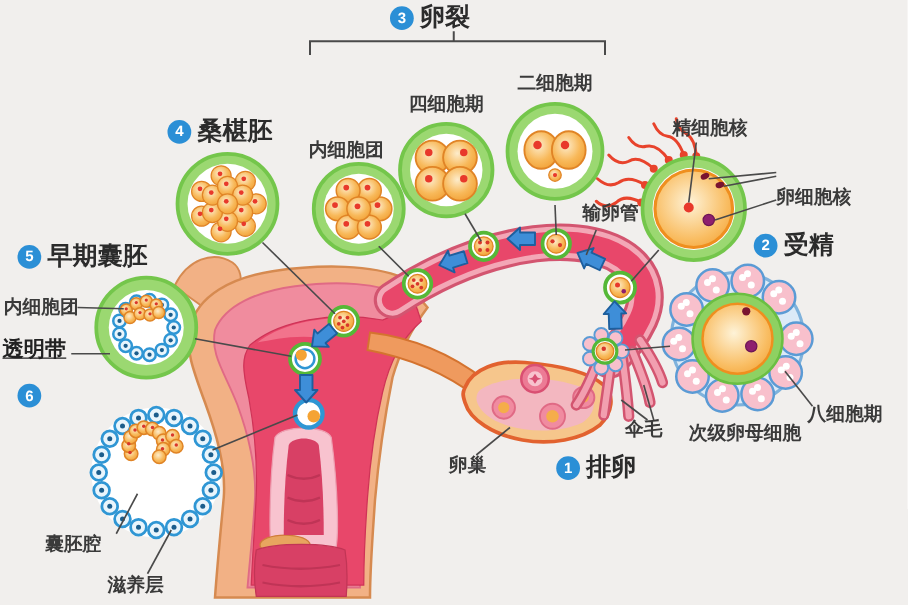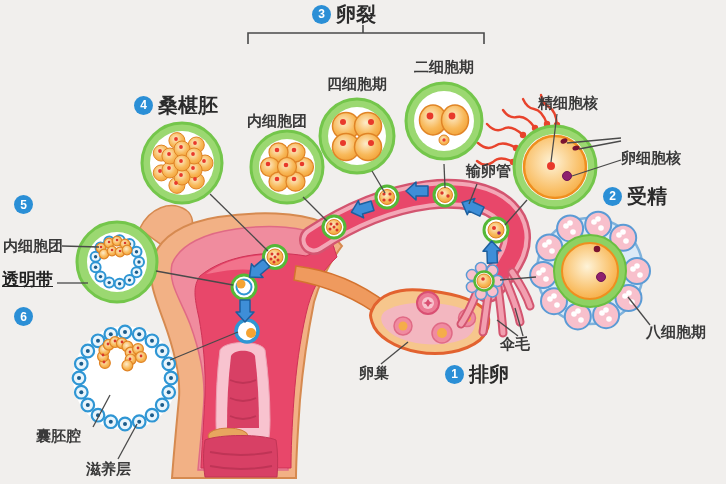--- a/index.html
+++ b/index.html
@@ -507,32 +507,34 @@
 <div class="title" style="left:603px;top:186px">
   <span class="badge">2</span>
   <span>受精</span>
 </div>
 <div class="title" style="left:445px;top:364px">
   <span class="badge">1</span>
   <span>排卵</span>
 </div>
 <div class="title" style="left:14px;top:195px">
   <span class="badge">5</span>
+  <span>早期囊胚</span>
 </div>
 <div class="title" style="left:14px;top:307px">
   <span class="badge">6</span>
 </div>
 
 <div class="lbl" style="left:414px;top:59px">二细胞期</div>
 <div class="lbl" style="left:327px;top:76px">四细胞期</div>
 <div class="lbl" style="left:247px;top:113px">内细胞团</div>
 <div class="lbl" style="left:538px;top:95px">精细胞核</div>
 <div class="lbl" style="left:621px;top:150px">卵细胞核</div>
 <div class="lbl" style="left:466px;top:163px">输卵管</div>
 <div class="lbl" style="left:646px;top:324px">八细胞期</div>
+<div class="lbl" style="left:551px;top:339px">次级卵母细胞</div>
 <div class="lbl" style="left:500px;top:336px">伞毛</div>
 <div class="lbl" style="left:359px;top:365px">卵巢</div>
 <div class="lbl" style="left:3px;top:238px">内细胞团</div>
 <div class="lbl big" style="left:2px;top:271px">透明带</div>
 <div class="lbl" style="left:36px;top:428px">囊胚腔</div>
 <div class="lbl" style="left:86px;top:461px">滋养层</div>
 
 </div>
 
 </body></html>

